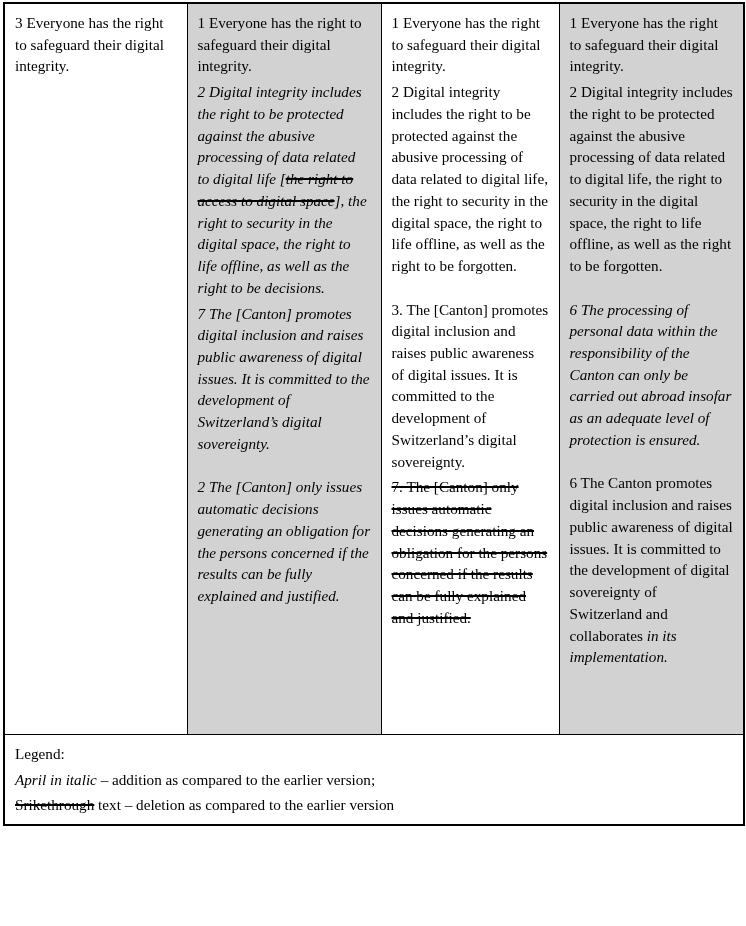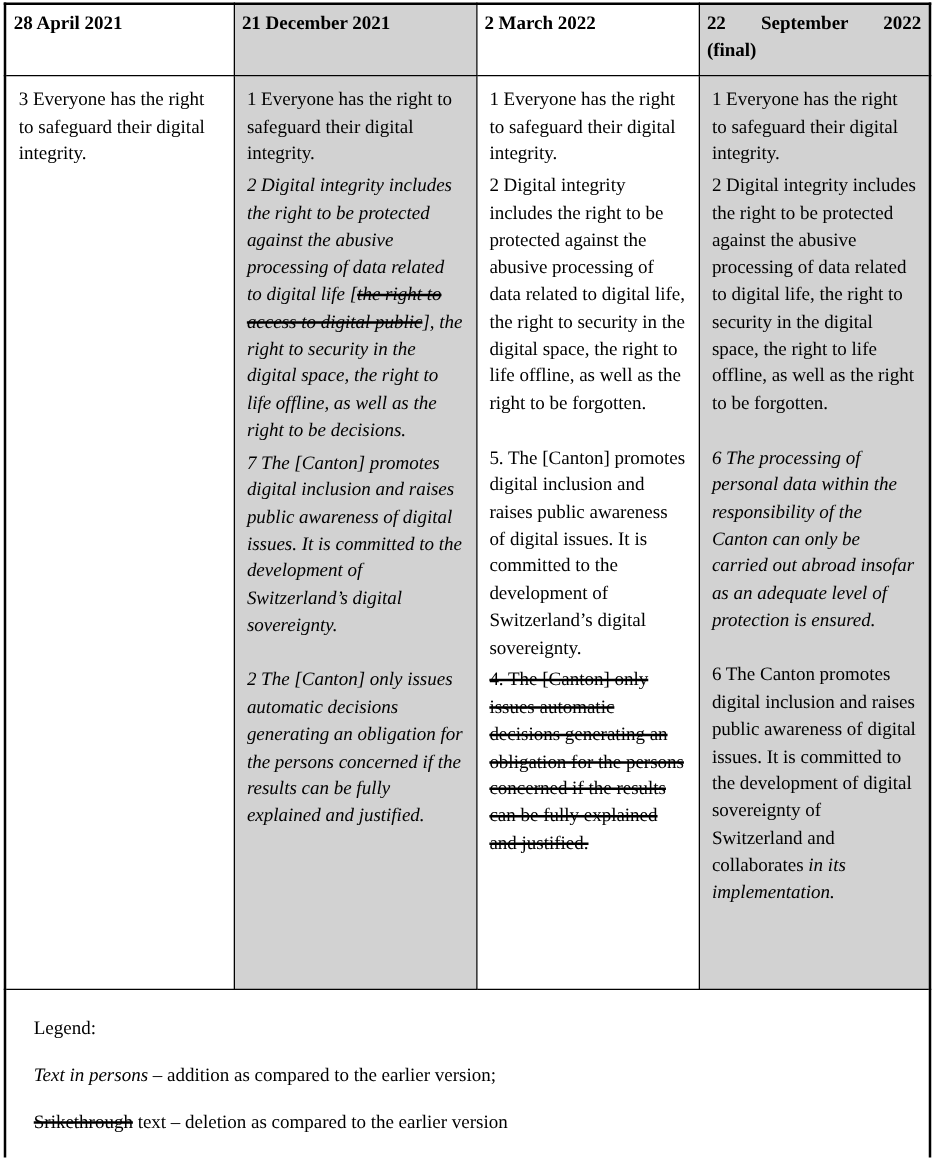--- a/index.html
+++ b/index.html
@@ -75,82 +75,67 @@
   }
 
   .legendrow td {
     border: 1px solid #000;
     padding: 4px 6px 5px 8px;
     font-size: 15.2px;
     line-height: 1.45;
     background: #ffffff;
   }
   .legendrow p {
-    margin: 16px;
+    margin: 4px;
   }
 </style>
 </head>
 <body>
 
 <div class="page">
 
   <table class="compare">
     <colgroup>
       <col class="c1">
         <col class="c2">
         <col class="c3">
         <col class="c4">
     </colgroup>
 
     <tbody>
 
-      <tr>
-        <td class="hdr plain">
-          <span>28 April 2021</span>
-        </td>
-        <td class="hdr shaded">
-          <span>21 December 2021</span>
-        </td>
-        <td class="hdr plain">
-          <span>2 March 2022</span>
-        </td>
-        <td class="hdr shaded justify">
-          <div>22 September 2022</div>
-          <div class="line2">(final)</div>
-        </td>
-      </tr>
 
 
       <tr>
         <td class="bodycell plain">
             <p class="para"><span>3 Everyone has the right to safeguard their digital integrity.</span></p>
           </td>
         <td class="bodycell shaded">
             <p class="para"><span>1 Everyone has the right to safeguard their digital integrity.</span></p>
-            <p class="para"><span class="ital">2 Digital integrity includes the right to be protected against the abusive processing of data related to digital life [</span><span class="ital strike">the right to access to digital public</span><span class="ital">], the right to security in the digital space, the right to life offline, as well as the right to be decisions.</span></p>
+            <p class="para"><span class="ital">2 Digital integrity includes the right to be protected against the abusive processing of data related to digital life [</span><span class="ital strike">the right to access to digital space</span><span class="ital">], the right to security in the digital space, the right to life offline, as well as the right to be decisions.</span></p>
             <p class="para"><span class="ital">7 The [Canton] promotes digital inclusion and raises public awareness of digital issues. It is committed to the development of Switzerland’s digital sovereignty.</span></p>
             <p class="para gap"><span class="ital">2 The [Canton] only issues automatic decisions generating an obligation for the persons concerned if the results can be fully explained and justified.</span></p>
           </td>
         <td class="bodycell plain">
             <p class="para"><span>1 Everyone has the right to safeguard their digital integrity.</span></p>
             <p class="para"><span>2 Digital integrity includes the right to be protected against the abusive processing of data related to digital life, the right to security in the digital space, the right to life offline, as well as the right to be forgotten.</span></p>
-            <p class="para gap"><span>5. The [Canton] promotes digital inclusion and raises public awareness of digital issues. It is committed to the development of Switzerland’s digital sovereignty.</span></p>
-            <p class="para"><span class="strike">4. The [Canton] only issues automatic decisions generating an obligation for the persons concerned if the results can be fully explained and justified.</span></p>
+            <p class="para gap"><span>3. The [Canton] promotes digital inclusion and raises public awareness of digital issues. It is committed to the development of Switzerland’s digital sovereignty.</span></p>
+            <p class="para"><span class="strike">7. The [Canton] only issues automatic decisions generating an obligation for the persons concerned if the results can be fully explained and justified.</span></p>
           </td>
         <td class="bodycell shaded">
             <p class="para"><span>1 Everyone has the right to safeguard their digital integrity.</span></p>
             <p class="para"><span>2 Digital integrity includes the right to be protected against the abusive processing of data related to digital life, the right to security in the digital space, the right to life offline, as well as the right to be forgotten.</span></p>
             <p class="para gap"><span class="ital">6 The processing of personal data within the responsibility of the Canton can only be carried out abroad insofar as an adequate level of protection is ensured.</span></p>
             <p class="para gap"><span>6 The Canton promotes digital inclusion and raises public awareness of digital issues. It is committed to the development of digital sovereignty of Switzerland and collaborates </span><span class="ital">in its implementation.</span></p>
           </td>
       </tr>
 
       <tr class="legendrow">
         <td colspan="4">
           <p>Legend:</p>
-          <p><em>Text in persons</em><span> – addition as compared to the earlier version;</span></p>
+          <p><em>April in italic</em><span> – addition as compared to the earlier version;</span></p>
           <p><span class="strike">Srikethrough</span><span> text – deletion as compared to the earlier version</span></p>
         </td>
       </tr>
     </tbody>
   </table>
 
 </div>
 
 </body></html>

